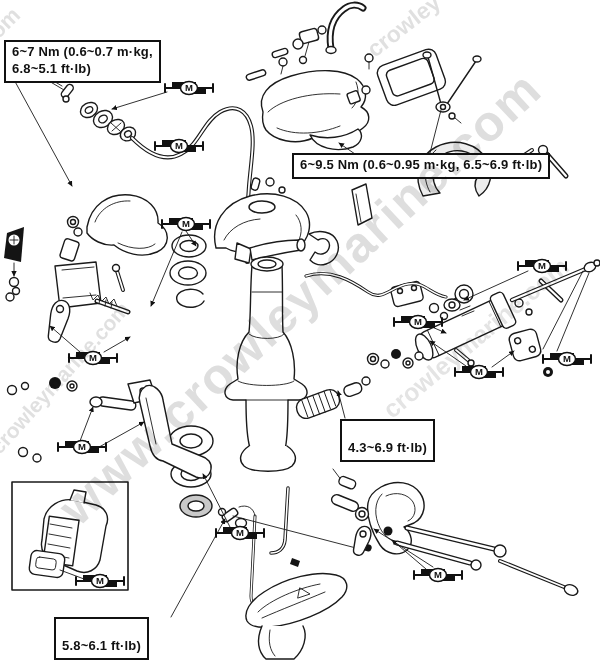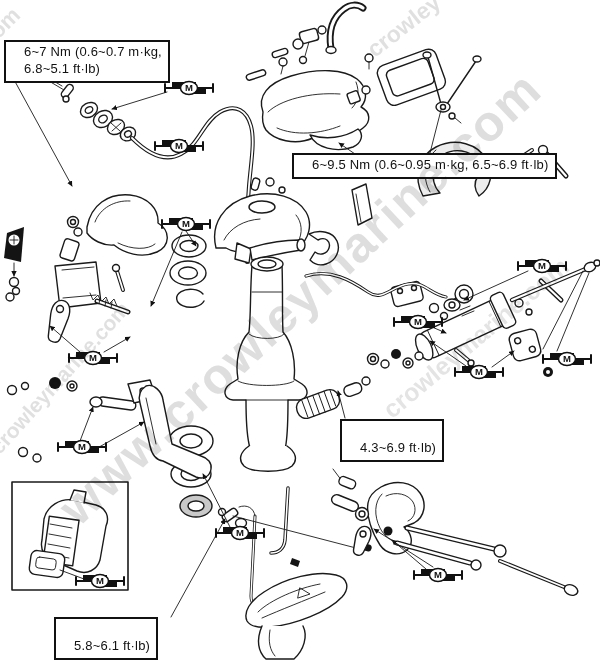--- a/index.html
+++ b/index.html
@@ -4,21 +4,21 @@
 <style>
   html,body{margin:0;padding:0;background:#888;}
   .stage{
     position:relative;width:600px;height:660px;margin:0 auto;
     background:#ffffff;overflow:hidden;
     font-family:"Liberation Sans",sans-serif;
   }
   .stage svg{position:absolute;left:0;top:0;}
   .callout{
     position:absolute;background:#ffffff;border:2.5px solid #111;
-    padding:2px 6px 3px 18px;font-size:13px;font-weight:400;line-height:1.3;
+    padding:2px 6px 3px 6px;font-size:13px;font-weight:700;line-height:1.3;
     letter-spacing:.2px;color:#111;white-space:nowrap;z-index:5;
   }
   .wm{
     position:absolute;white-space:nowrap;font-weight:700;color:#c2c2c2;
     pointer-events:none;z-index:8;mix-blend-mode:multiply;
     transform:translate(-50%,-50%) rotate(-43deg);
   }
   .wm-main{left:300px;top:298px;font-size:50px;letter-spacing:2px;opacity:.55;}
   .wm-right{left:476px;top:338px;font-size:25px;opacity:.45;transform:translate(-50%,-50%) rotate(-40deg);}
   .wm-left{left:60px;top:378px;font-size:21px;opacity:.5;transform:translate(-50%,-50%) rotate(-48deg);}

